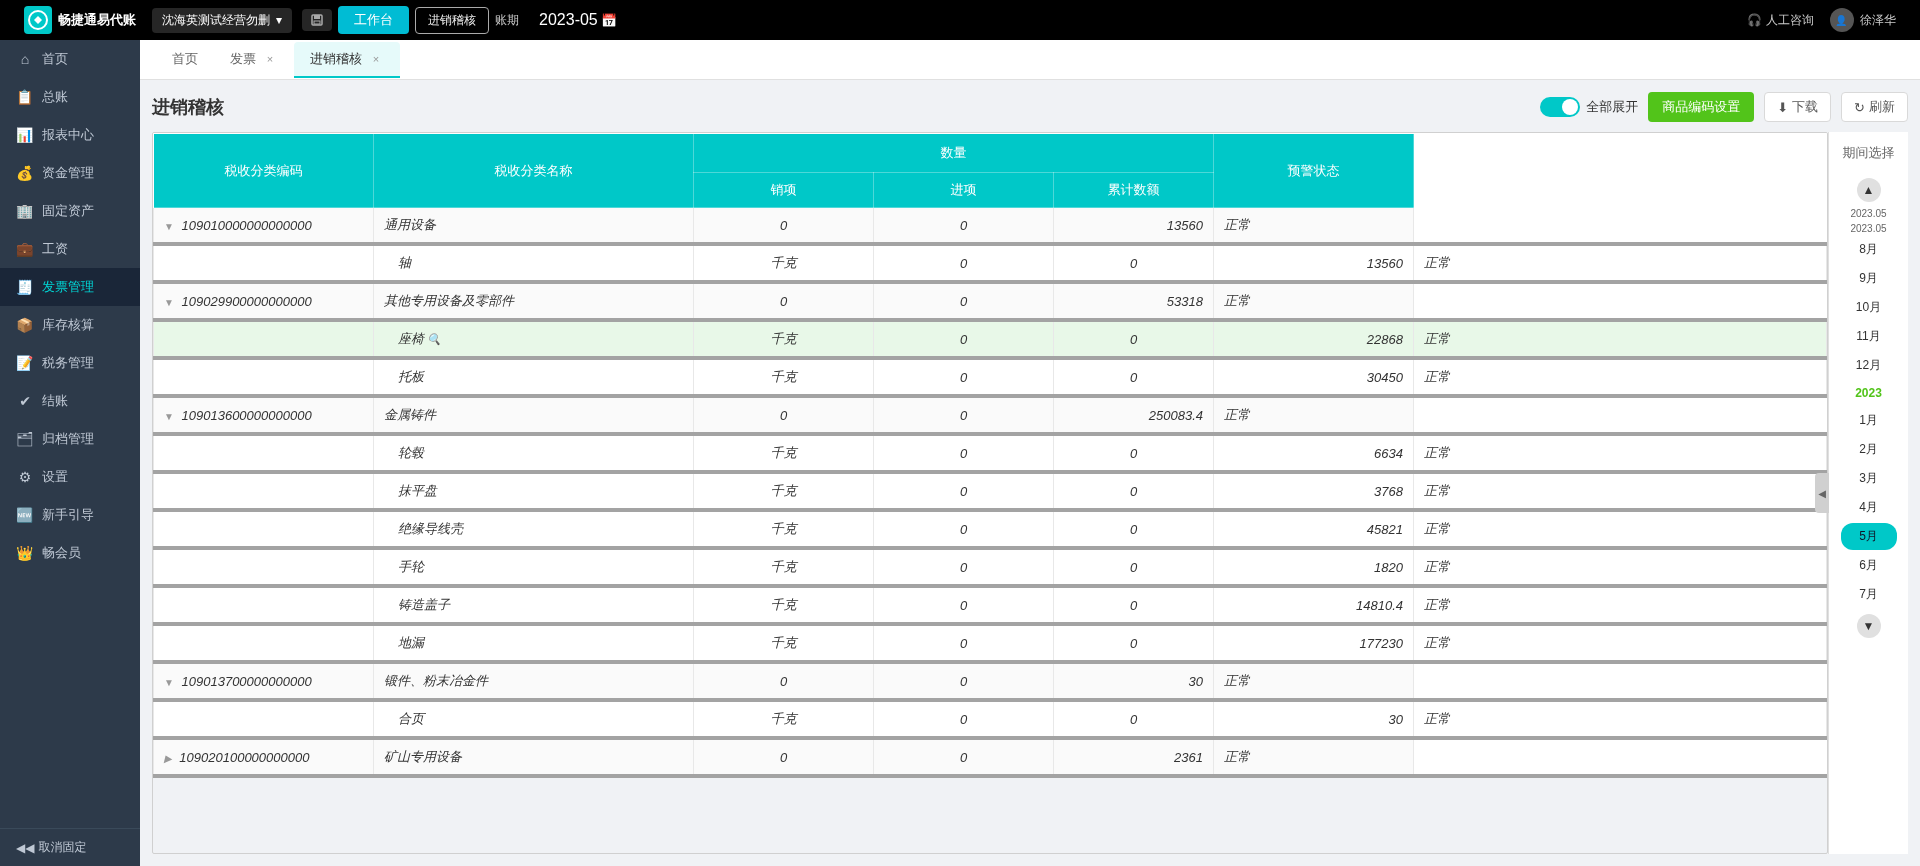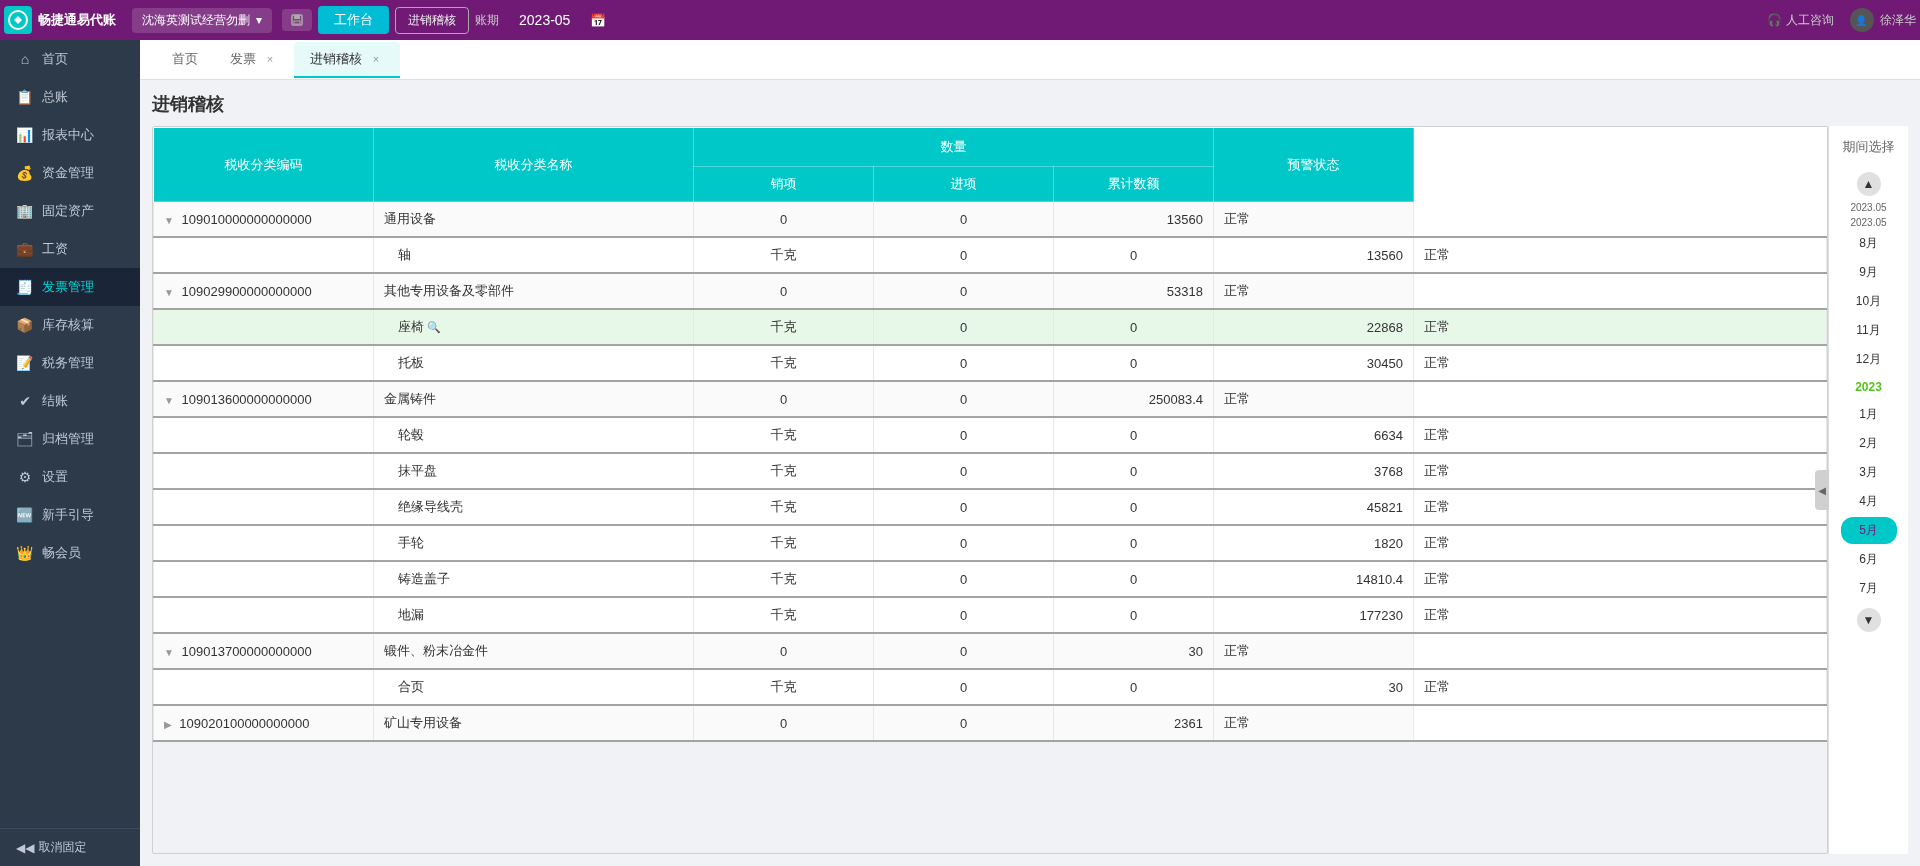--- a/index.html
+++ b/index.html
@@ -1,35 +1,35 @@
 <!DOCTYPE html>
 <html><head>
   <meta charset="utf-8">
   <style>
     * { box-sizing: border-box; margin: 0; padding: 0; }
     body { font-family: 'Microsoft YaHei', Arial, sans-serif; font-size: 13px; background: #f0f2f5; color: #333; overflow: hidden; }
 
     
     .app-container { display: flex; flex-direction: column; height: 866px; width: 1920px; }
-    .top-bar { display: flex; align-items: center; background: #701a75; height: 40px; padding: 0 4px; flex-shrink: 0; }
+    .top-bar { display: flex; align-items: center; background: #000000; height: 40px; padding: 0 24px; flex-shrink: 0; }
     .main-area { display: flex; flex: 1; overflow: hidden; }
     .sidebar { width: 140px; background: #2d3a4a; display: flex; flex-direction: column; flex-shrink: 0; }
     .content-area { flex: 1; display: flex; flex-direction: column; background: #f0f2f5; overflow: hidden; }
     .tab-bar { display: flex; align-items: center; background: #fff; height: 40px; padding: 0 16px; border-bottom: 1px solid #e0e0e0; flex-shrink: 0; }
     .page-content { flex: 1; overflow: hidden; display: flex; flex-direction: column; padding: 12px; }
 
     
     .app-logo { display: flex; align-items: center; gap: 6px; color: #fff; font-size: 13px; font-weight: bold; margin-right: 16px; }
     .logo-icon { width: 28px; height: 28px; background: #00c8c8; border-radius: 4px; display: flex; align-items: center; justify-content: center; color: white; font-size: 10px; }
     .company-selector { display: flex; align-items: center; background: rgba(255,255,255,0.15); border-radius: 4px; padding: 4px 10px; color: #fff; font-size: 12px; cursor: pointer; gap: 6px; margin-right: 10px; }
     .top-btn { display: flex; align-items: center; justify-content: center; background: rgba(255,255,255,0.15); border: none; border-radius: 4px; color: #fff; padding: 4px 8px; cursor: pointer; font-size: 12px; margin-right: 6px; }
     .top-btn-cyan { background: #00bcd4; border: none; border-radius: 4px; color: #fff; padding: 5px 16px; cursor: pointer; font-size: 13px; margin-right: 6px; text-align: right; }
     .top-btn-outline { border: 1px solid #aaa; border-radius: 4px; color: #eee; padding: 4px 12px; cursor: pointer; font-size: 12px; background: transparent; margin-right: 6px; }
     .period-label { color: #ccc; font-size: 12px; margin-right: 20px; }
-    .period-value { color: #fff; font-size: 14px; margin-right: 20px; }
+    .period-value { color: #fff; font-size: 16px; margin-right: 4px; }
     .top-right { margin-left: auto; display: flex; align-items: center; gap: 16px; }
     .service-btn { display: flex; align-items: center; gap: 4px; color: #ccc; font-size: 12px; cursor: pointer; }
     .user-info { display: flex; align-items: center; gap: 6px; color: #ccc; font-size: 12px; cursor: pointer; }
     .user-avatar { width: 24px; height: 24px; background: #555; border-radius: 50%; display: flex; align-items: center; justify-content: center; color: #fff; font-size: 10px; }
 
     
     .sidebar-item { display: flex; align-items: center; gap: 8px; padding: 10px 16px; color: #bfc8d4; cursor: pointer; font-size: 13px; transition: background 0.2s; }
     .sidebar-item.active { background: #1a2638; color: #00d4d4; }
     .sidebar-icon { width: 18px; text-align: center; font-size: 14px; }
     .sidebar-bottom { margin-top: auto; padding: 10px 16px; color: #bfc8d4; font-size: 12px; cursor: pointer; display: flex; align-items: center; gap: 4px; border-top: 1px solid #3a4a5a; }
@@ -50,34 +50,34 @@
     .btn-download { display: flex; align-items: center; gap: 4px; border: 1px solid #d9d9d9; border-radius: 4px; padding: 5px 12px; background: #fff; cursor: pointer; font-size: 13px; color: #555; }
     .btn-refresh { display: flex; align-items: center; gap: 4px; border: 1px solid #d9d9d9; border-radius: 4px; padding: 5px 12px; background: #fff; cursor: pointer; font-size: 13px; color: #555; }
 
     
     .table-container { flex: 1; overflow: auto; border: 1px solid #d0d0d0; border-radius: 2px; }
     table { width: 100%; border-collapse: collapse; background: #fff; }
     .table-header-top { background: #00c8c8; color: #fff; text-align: center; font-size: 13px; }
     .table-header-top th { padding: 10px 8px; font-weight: 500; border: 1px solid rgba(255,255,255,0.3); }
     .table-header-sub { background: #00c8c8; color: #fff; }
     .table-header-sub th { padding: 8px; text-align: center; font-size: 13px; font-weight: 400; border: 1px solid rgba(255,255,255,0.3); }
-    tbody tr { border-bottom: 2px solid #a3a3a3; }
+    tbody tr { border-bottom: 4px solid #a3a3a3; font-style: italic; }
     tbody tr.highlighted { background: #e8f8e8; }
     tbody td { padding: 8px 10px; font-size: 13px; border: 1px solid #e8e8e8; }
     .td-center { text-align: center; }
     .td-right { text-align: right; }
     .group-row td { background: #fafafa; }
     .expand-icon { color: #999; margin-right: 4px; font-size: 10px; }
 
     
     .right-panel { width: 80px; background: #fff; border-left: 1px solid #e0e0e0; display: flex; flex-direction: column; align-items: center; padding-top: 8px; position: relative; flex-shrink: 0; }
     .panel-toggle { position: absolute; left: -14px; top: 50%; transform: translateY(-50%); width: 14px; height: 40px; background: #d0d0d0; border-radius: 4px 0 0 4px; display: flex; align-items: center; justify-content: center; cursor: pointer; font-size: 10px; color: #666; }
     .panel-title { font-size: 13px; color: #666; margin-bottom: 8px; writing-mode: horizontal-tb; padding: 4px; text-align: center; }
     .month-item { width: 56px; text-align: center; padding: 5px 4px; font-size: 12px; color: #333; cursor: pointer; border-radius: 2px; margin-bottom: 2px; }
-    .month-item.active { background: #00c8c8; color: #701a75; border-radius: 12px; }
+    .month-item.active { background: #00c8c8; color: #0f172a; border-radius: 12px; }
     .month-item.year-label { color: #52c41a; font-weight: bold; font-size: 12px; background: none; }
     .panel-arrow { width: 24px; height: 24px; background: #e0e0e0; border-radius: 50%; display: flex; align-items: center; justify-content: center; cursor: pointer; margin: 4px; font-size: 12px; }
     .panel-year-row { display: flex; align-items: center; font-size: 10px; color: #666; padding: 2px 4px; }
   </style>
 </head>
 <body>
 
 <div class="app-container">
 
   <div class="top-bar">
@@ -195,20 +195,37 @@
         </div>
         <div class="tab active" style="background:#e6fafa; border-radius:4px 4px 0 0;">
           <span>进销稽核</span>
           <span class="tab-close">×</span>
         </div>
       </div>
 
       <div class="page-content">
         <div class="page-header">
           <h2 class="page-title">进销稽核</h2>
+          <div class="header-actions">
+            <div class="toggle-switch">
+              <div class="toggle-track">
+                <div class="toggle-thumb"></div>
+              </div>
+              <span>全部展开</span>
+            </div>
+            <button class="btn-green">商品编码设置</button>
+            <button class="btn-download">
+              <span>⬇</span>
+              <span>下载</span>
+            </button>
+            <button class="btn-refresh">
+              <span>↻</span>
+              <span>刷新</span>
+            </button>
+          </div>
         </div>
 
         <div style="display:flex; flex:1; overflow:hidden; gap:0;">
           <div class="table-container">
             <table>
               <thead>
                 <tr class="table-header-top">
                   <th rowspan="2" style="width:220px;">税收分类编码</th>
                   <th rowspan="2" style="width:320px;">税收分类名称</th>
                   <th colspan="3">数量</th>

